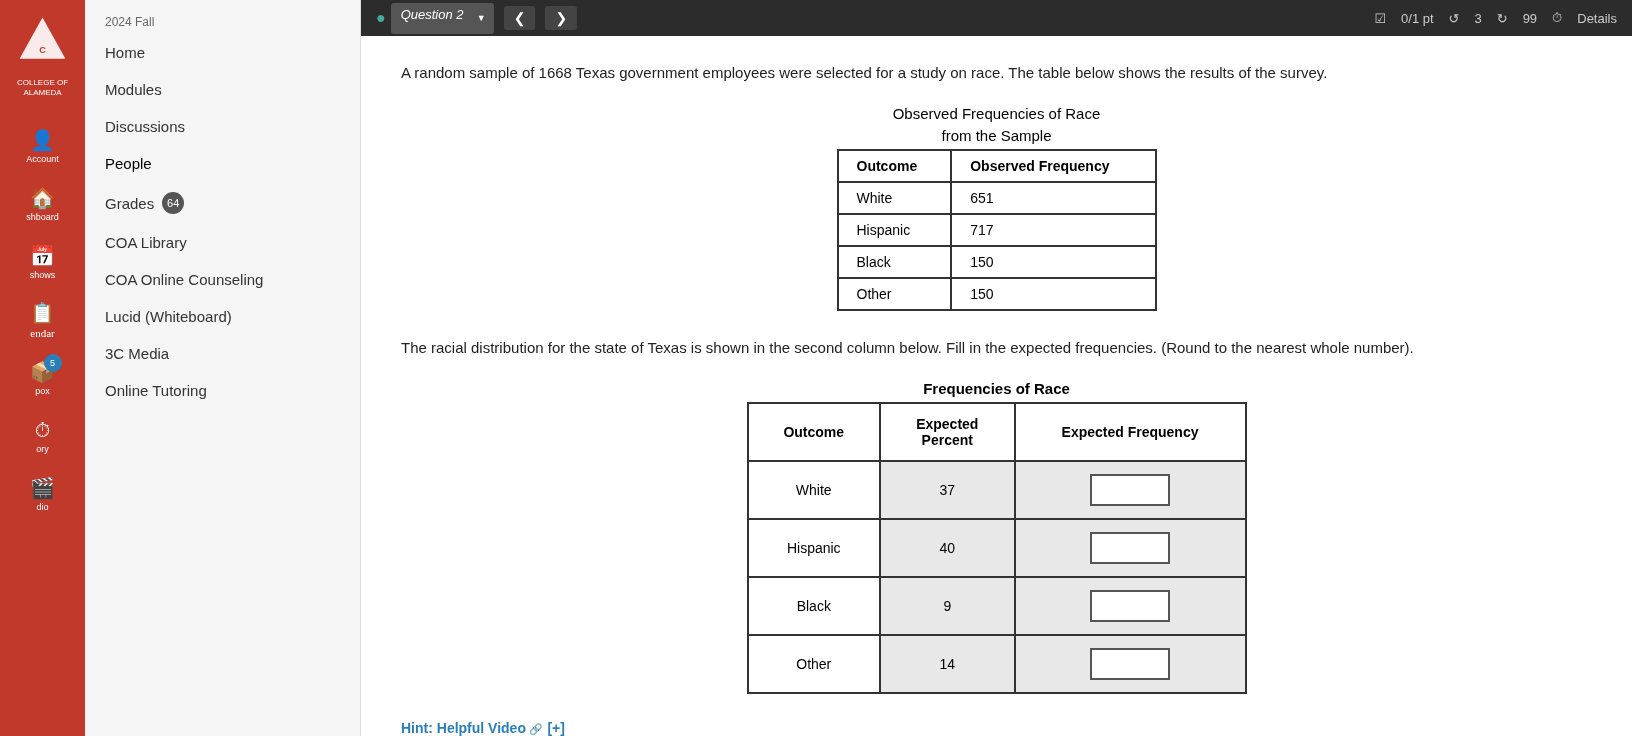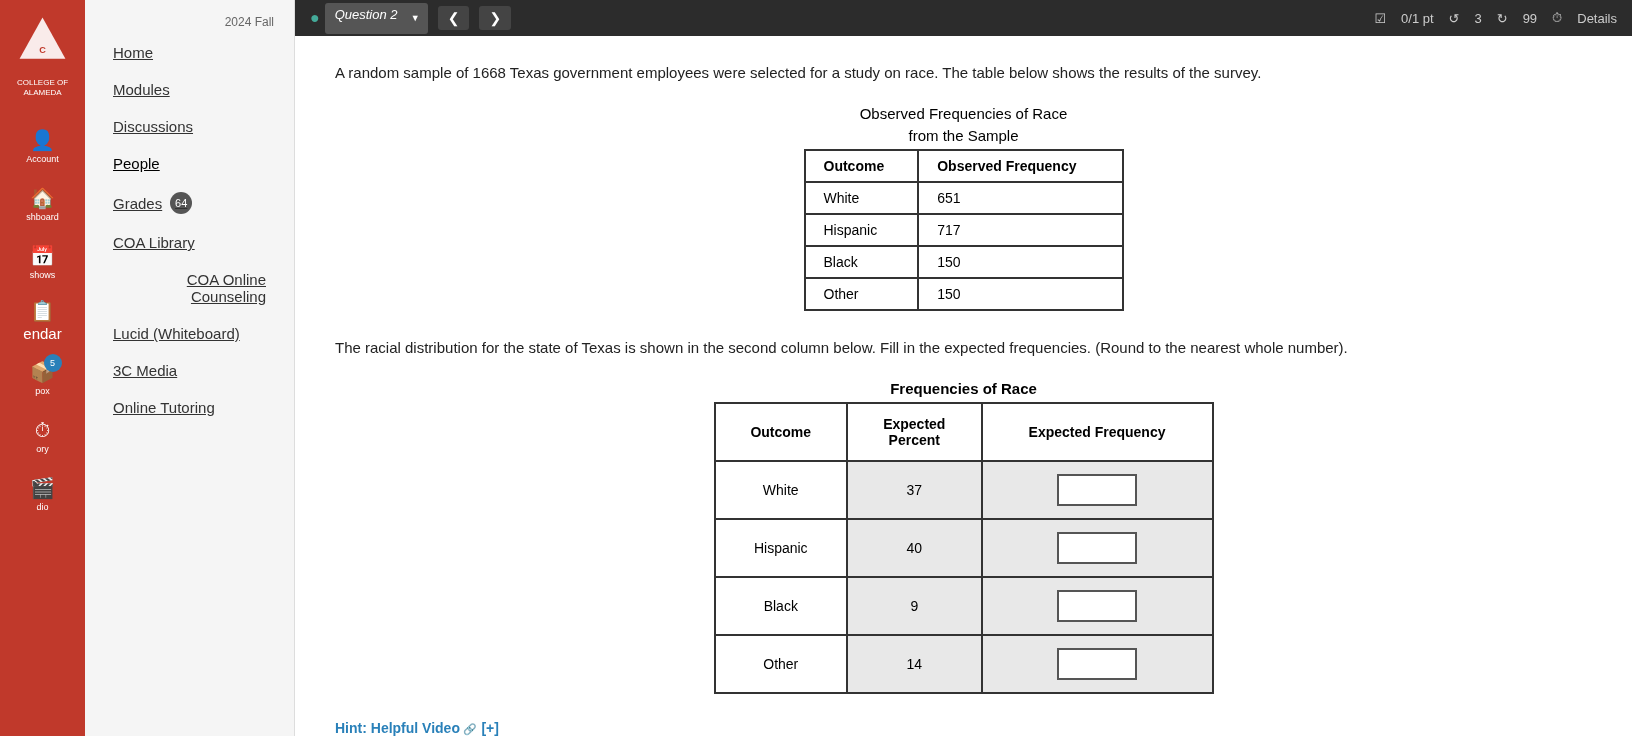--- a/index.html
+++ b/index.html
@@ -63,43 +63,41 @@
       position: absolute;
       margin-top: -30px;
       margin-left: 20px;
     }
     .sidebar-icon-relative {
       position: relative;
     }
 
     
     .nav-panel {
-      width: 210px;
+      width: 276px;
       background: #f5f5f5;
       display: flex;
       flex-direction: column;
       padding: 10px 0;
       flex-shrink: 0;
       border-right: 1px solid #ddd;
-      text-align: right;
     }
     .nav-year {
       font-size: 12px;
       color: #666;
       padding: 5px 20px;
     }
     .nav-item {
-      padding: 10px 28px;
+      padding: 10px 20px;
       font-size: 15px;
       color: #333;
       cursor: pointer;
       display: flex;
       align-items: center;
       gap: 8px;
-      text-decoration: underline;
     }
     .nav-item.active { color: #000; font-weight: 500; }
     .nav-badge {
       background: #555;
       color: white;
       border-radius: 50%;
       width: 22px;
       height: 22px;
       font-size: 11px;
       display: flex;
@@ -281,21 +279,21 @@
   <div class="sidebar-icon-item">
     <span class="icon-symbol">🏠</span>
     <span style="font-size:9px;color:white;">shboard</span>
   </div>
   <div class="sidebar-icon-item">
     <span class="icon-symbol">📅</span>
     <span style="font-size:9px;color:white;">shows</span>
   </div>
   <div class="sidebar-icon-item">
     <span class="icon-symbol">📋</span>
-    <span style="font-size:15px;color:white;">endar</span>
+    <span style="font-size:11px;color:white;font-family:Liberation Serif, serif;">endar</span>
   </div>
   <div class="sidebar-icon-item sidebar-icon-relative">
     <span class="icon-symbol">📦</span>
     <span style="font-size:9px;color:white;">pox</span>
     <span class="badge">5</span>
   </div>
   <div class="sidebar-icon-item">
     <span class="icon-symbol">⏱</span>
     <span style="font-size:9px;color:white;">ory</span>
   </div>

